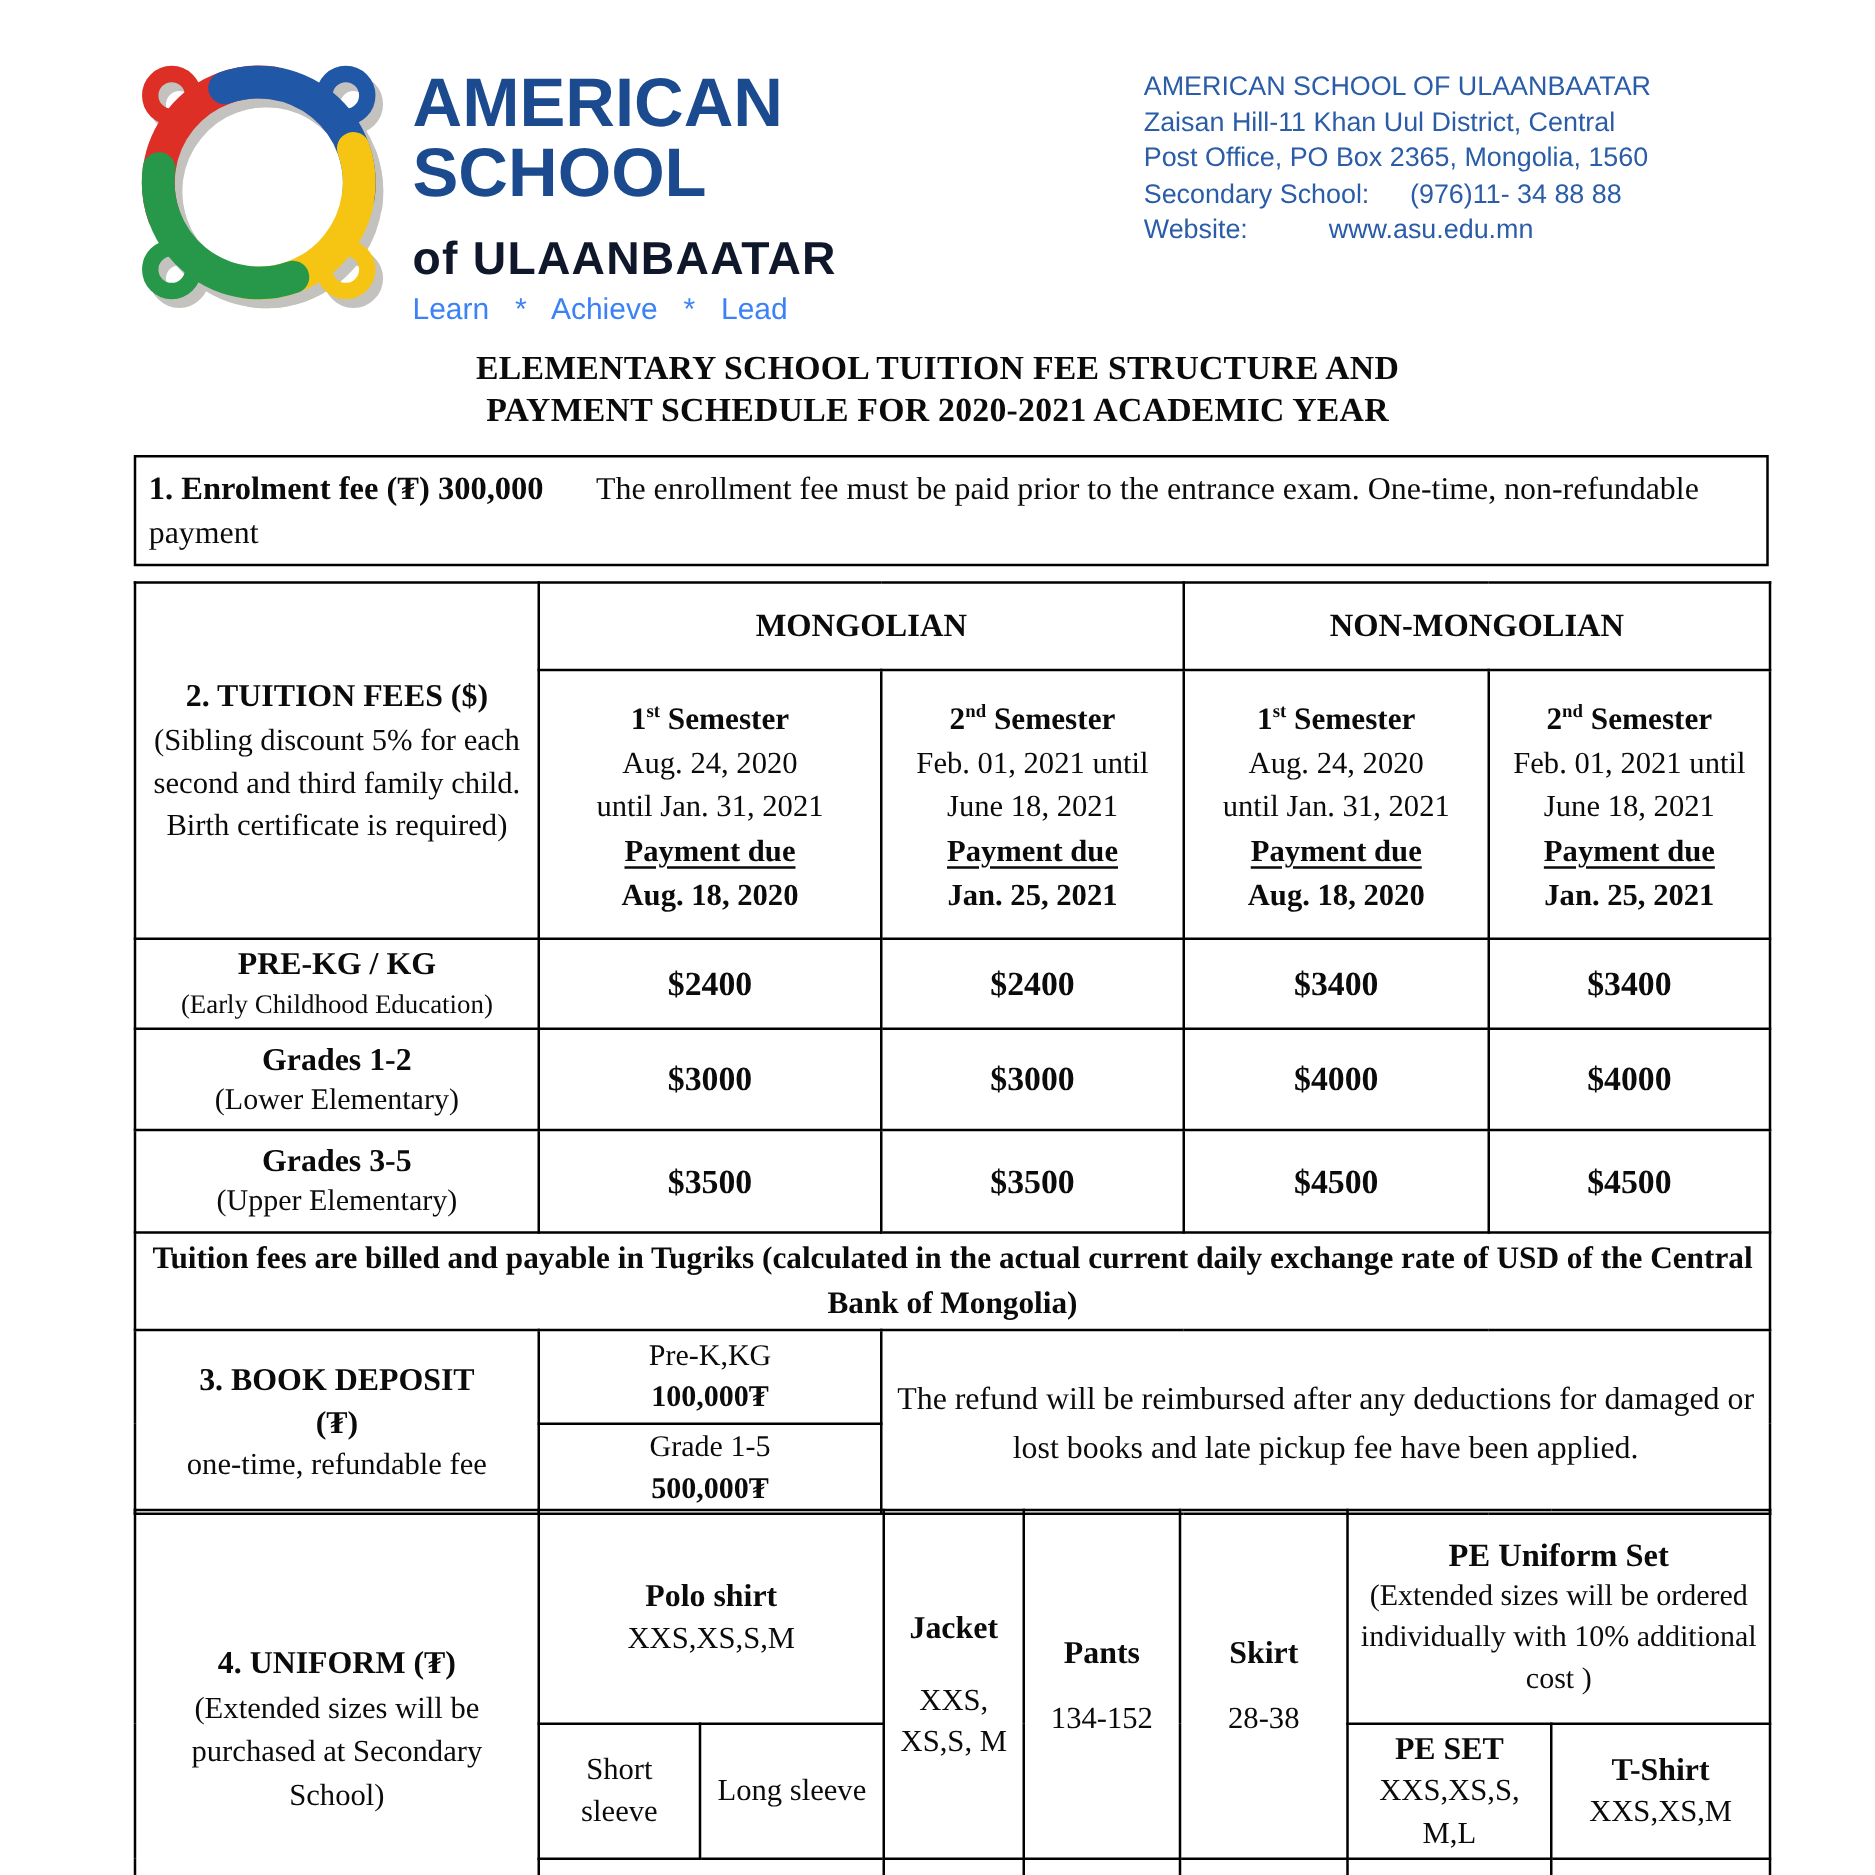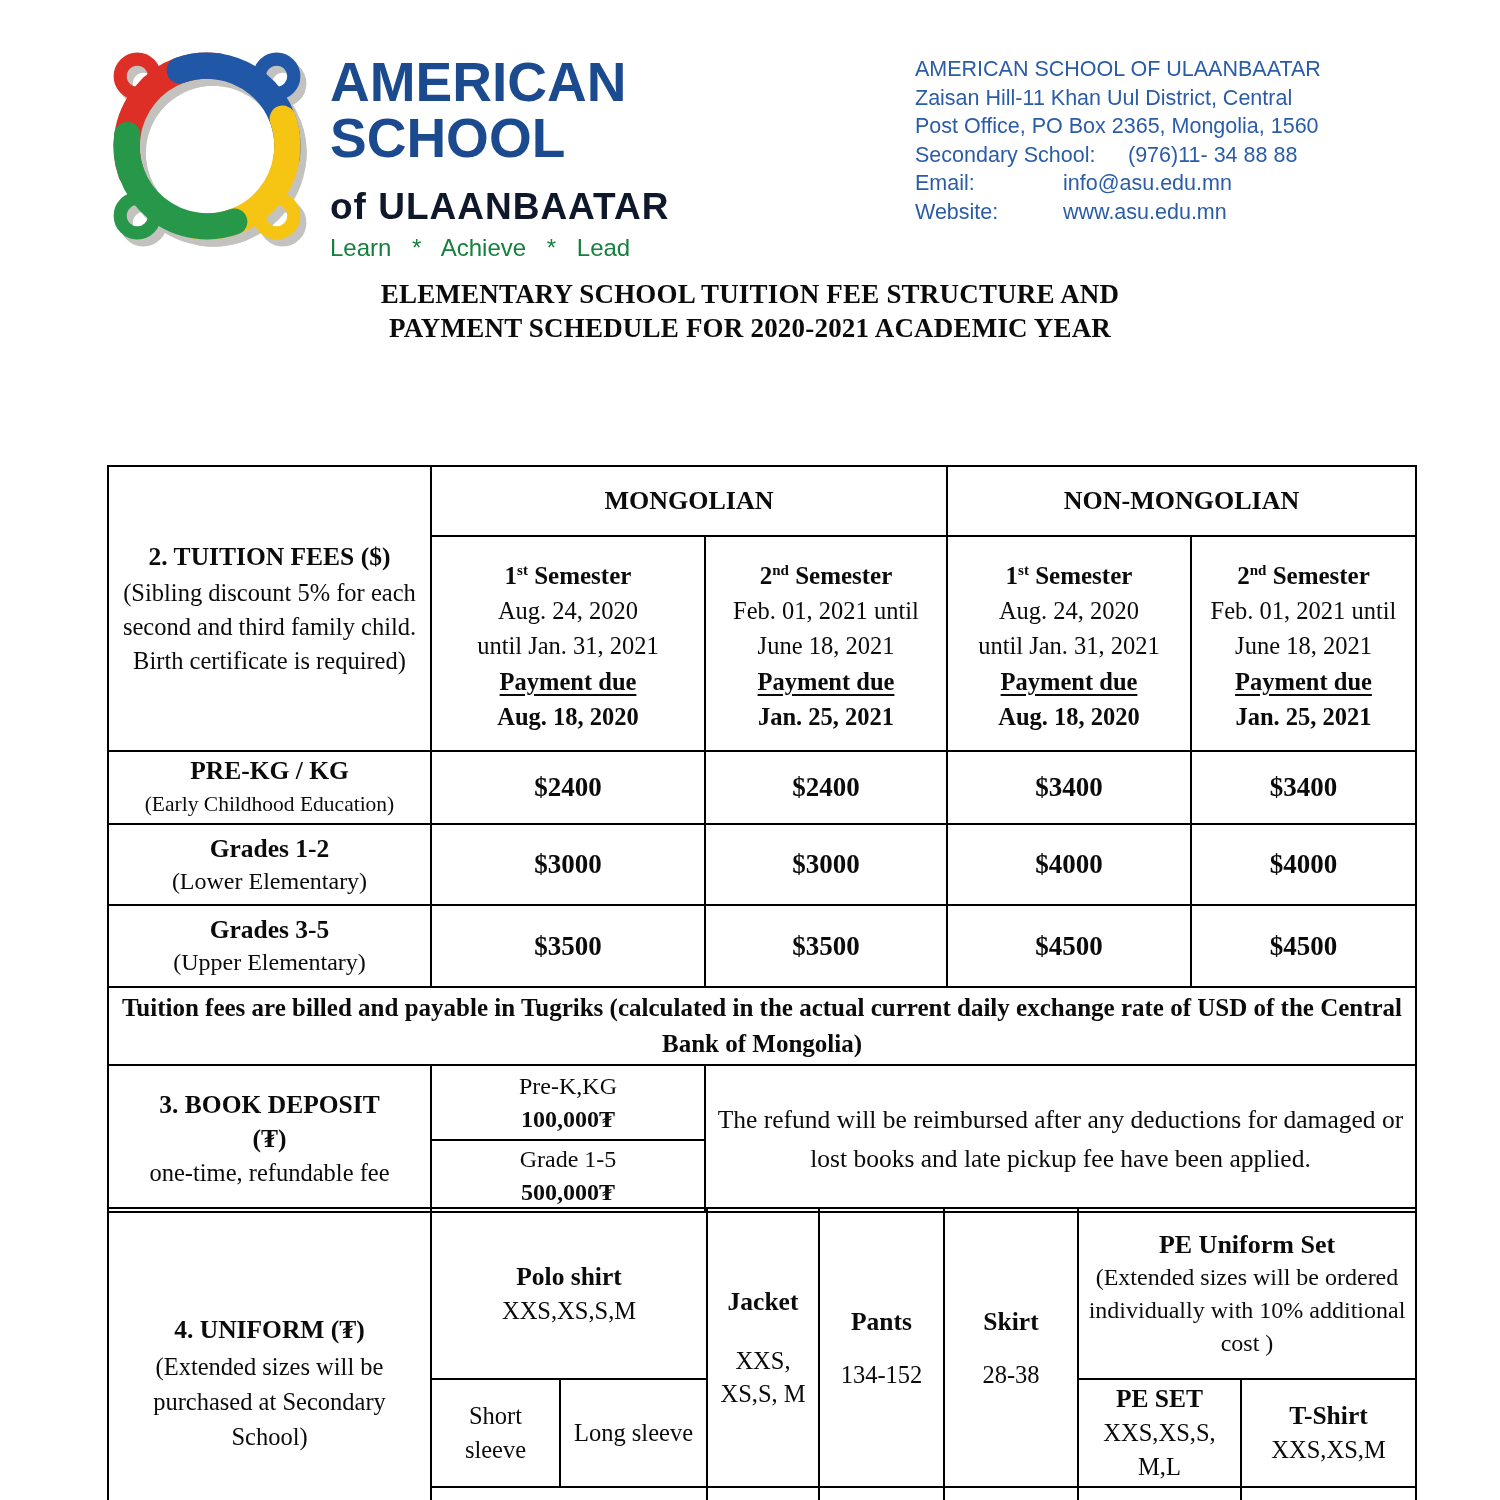--- a/index.html
+++ b/index.html
@@ -9,21 +9,21 @@
     font-family:"Liberation Serif","DejaVu Serif","DejaVu Sans",serif;
     color:#0b0b0b;
   }
   
   .logo-wrap{position:absolute;left:98px;top:40px;display:flex;align-items:flex-start;justify-content:flex-end;}
   .logo-mark{width:218px;height:212px;flex:0 0 auto;}
   .logo-text{margin-left:14px;padding-top:14px;
     font-family:"Liberation Sans","DejaVu Sans",sans-serif;color:#1b4a8f;line-height:1.02;}
   .logo-name{font-size:55px;font-weight:800;letter-spacing:0px;}
   .logo-sub{font-size:37px;font-weight:700;margin-top:22px;letter-spacing:1px;color:#0f172a;}
-  .logo-tag{font-size:24px;font-weight:500;margin-top:10px;word-spacing:14px;color:#15803d;}
+  .logo-tag{font-size:24px;font-weight:500;margin-top:10px;word-spacing:14px;color:#3b82f6;}
   .contact{position:absolute;left:915px;top:55px;width:470px;
     font-family:"Liberation Sans","DejaVu Sans",sans-serif;
     font-size:21.5px;line-height:28.5px;color:#2a5ca8;}
   .contact .row{display:flex;}
   .contact .lbl-ph{width:213px;flex:0 0 auto;}
   .contact .lbl-ln{width:148px;flex:0 0 auto;}
   
   .doc-title{position:absolute;left:0;top:277px;width:1500px;text-align:center;
     font-weight:bold;font-size:27px;line-height:34px;letter-spacing:.2px;}
   
@@ -122,34 +122,33 @@
 
   <div class="contact">
     <div class="row">AMERICAN SCHOOL OF ULAANBAATAR</div>
     <div class="row">Zaisan Hill-11 Khan Uul District, Central</div>
     <div class="row">Post Office, PO Box 2365, Mongolia, 1560</div>
     <div class="row">
       <span class="lbl-ph">Secondary School:</span>
       <span>(976)11- 34 88 88</span>
     </div>
     <div class="row">
-      <span class="lbl-ln">Email:</span>
-      <span>info@asu.edu.mn</span>
-    </div>
-    <div class="row">
       <span class="lbl-ln">Website:</span>
       <span>www.asu.edu.mn</span>
     </div>
   </div>
 
   <div class="doc-title">
     <div>ELEMENTARY SCHOOL TUITION FEE STRUCTURE AND</div>
     <div>PAYMENT SCHEDULE FOR 2020-2021 ACADEMIC YEAR</div>
   </div>
 
+  <div class="enrol">
+    <b>1. Enrolment fee (₮) 300,000</b><span class="gap"></span><span>The enrollment fee must be paid prior to the entrance exam.  One-time, non-refundable payment</span>
+  </div>
 
   <table class="tbl t-main">
     <colgroup>
         <col style="width:323px">
         <col style="width:274px">
         <col style="width:242px">
         <col style="width:244px">
         <col style="width:225px">
       </colgroup>
     <tbody>

